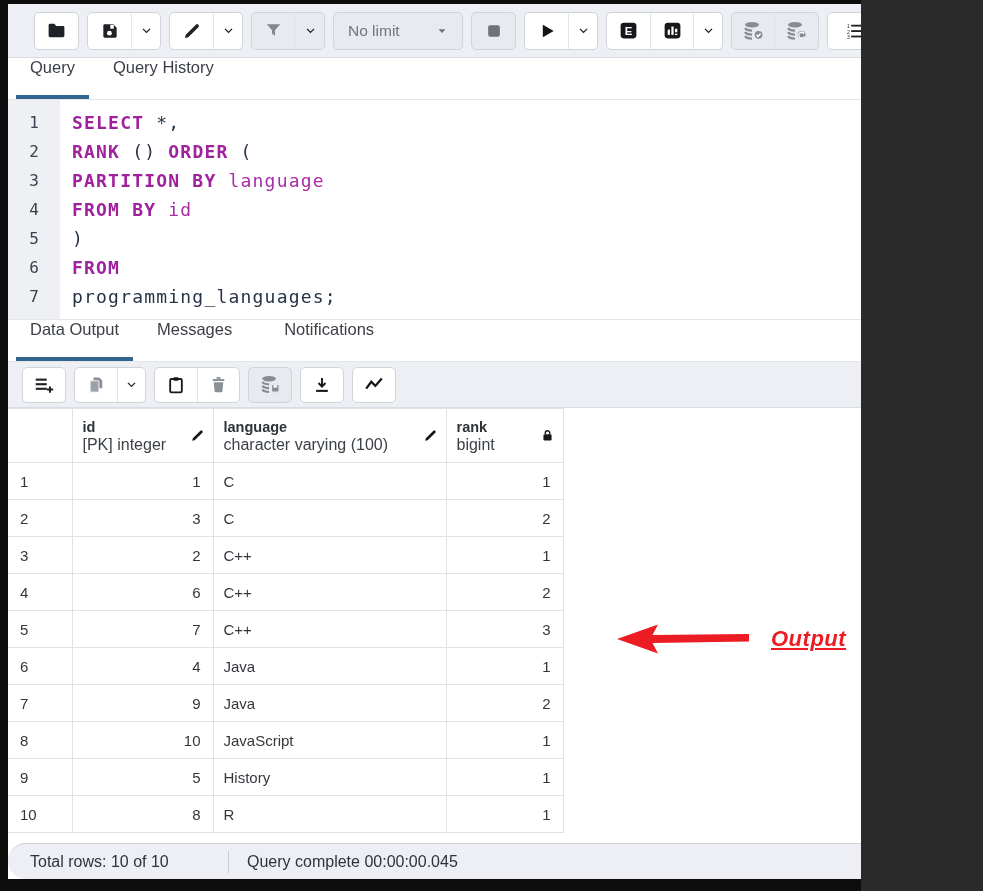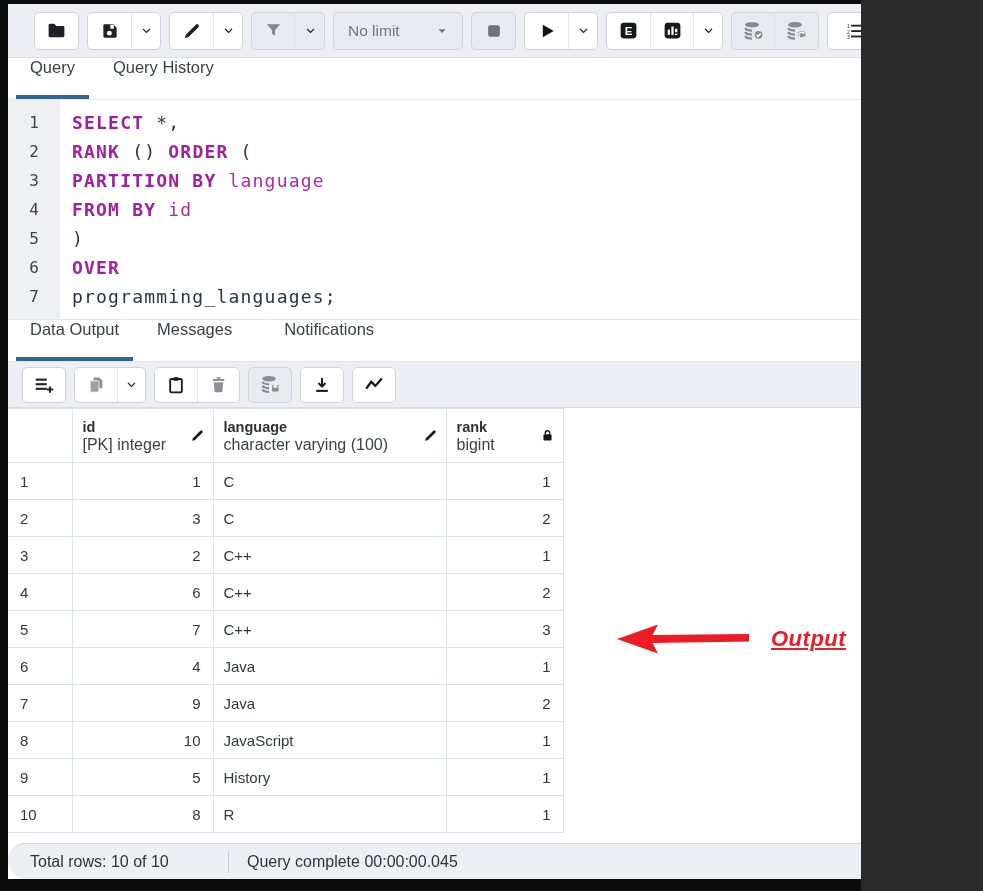--- a/index.html
+++ b/index.html
@@ -288,21 +288,21 @@
           <div class="ln">5</div>
           <div class="ln">6</div>
           <div class="ln">7</div>
         </div>
       <div class="codearea">
           <div class="code-line"><span class="tok-kw">SELECT</span><span class="tok-pl"> *,</span></div>
           <div class="code-line"><span class="tok-kw">RANK</span><span class="tok-pl"> () </span><span class="tok-kw">ORDER</span><span class="tok-pl"> (</span></div>
           <div class="code-line"><span class="tok-kw">PARTITION BY</span><span class="tok-pl"> </span><span class="tok-id">language</span></div>
           <div class="code-line"><span class="tok-kw">FROM BY</span><span class="tok-pl"> </span><span class="tok-id">id</span></div>
           <div class="code-line"><span class="tok-pl">)</span></div>
-          <div class="code-line"><span class="tok-kw">OVER</span></div>
+          <div class="code-line"><span class="tok-kw">FROM</span></div>
           <div class="code-line"><span class="tok-pl">programming_languages;</span></div>
         </div>
     </div>
 
     <div class="tabrow">
       <div class="tab active">
         <span>Data Output</span>
       </div>
       <div class="tab">
         <span>Messages</span>

